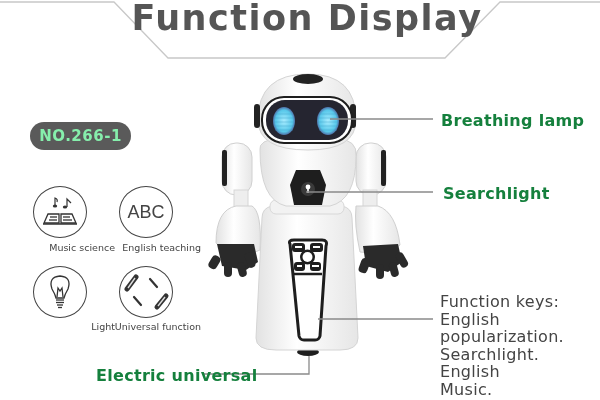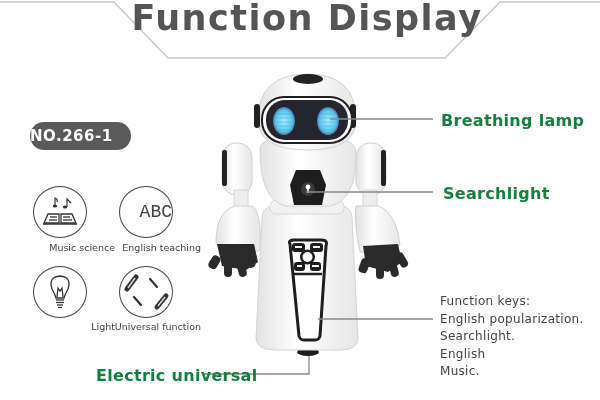--- a/index.html
+++ b/index.html
@@ -1,24 +1,24 @@
 <!DOCTYPE html>
 <html><head>
 <meta charset="utf-8">
 <style>
   html, body { margin:0; padding:0; background:#ffffff; }
   body { width:600px; height:400px; position:relative; overflow:hidden; font-family:"DejaVu Sans", sans-serif; color:#4a4a4a; }
   .abs { position:absolute; }
   #header-title { left:0; width:614px; top:-2px; text-align:center; font-family:"DejaVu Sans", sans-serif; font-weight:bold; font-size:35px; color:#555555; letter-spacing:1.5px; }
-  #badge { left:30px; top:122px; width:101px; height:28px; border-radius:14px; background:#5a5a5a; color:#ffffff; font-size:15px; font-weight:bold; text-align:left; line-height:28px; letter-spacing:0.5px; }
+  #badge { left:30px; top:122px; width:101px; height:28px; border-radius:14px; background:#5a5a5a; color:#86efac; font-size:15px; font-weight:bold; text-align:center; line-height:28px; letter-spacing:0.5px; }
   .icon-circle { width:54px; height:52px; border:1.5px solid #444; border-radius:50%; box-sizing:border-box; }
   .feat-label { font-size:9.5px; color:#444; text-align:right; width:110px; }
   .callout { font-size:16px; color:#15803d; letter-spacing:0.3px; white-space:nowrap;font-weight:bold; }
-  .keys-list { font-size:12px; color:#444; line-height:17.5px; letter-spacing:0.3px; }
-  .abc { font-family:Liberation Mono, monospace; font-size:18px; color:#444; text-align:right; line-height:50px; }
+  .keys-list { font-size:16px; color:#444; line-height:17.5px; letter-spacing:0.3px; }
+  .abc { font-family:Liberation Sans, sans-serif; font-size:18px; color:#444; text-align:center; line-height:50px; }
 </style>
 </head>
 <body>
 
 <svg class="abs" style="left:0;top:0" width="600" height="70">
   <polyline points="0,2 114,2 168,58 445,58 500,2 600,2" fill="none" stroke="#c8c8c8" stroke-width="1.3"></polyline>
 </svg>
 <div id="header-title" class="abs">Function Display</div>
 
 <div id="badge" class="abs">NO.266-1</div>

